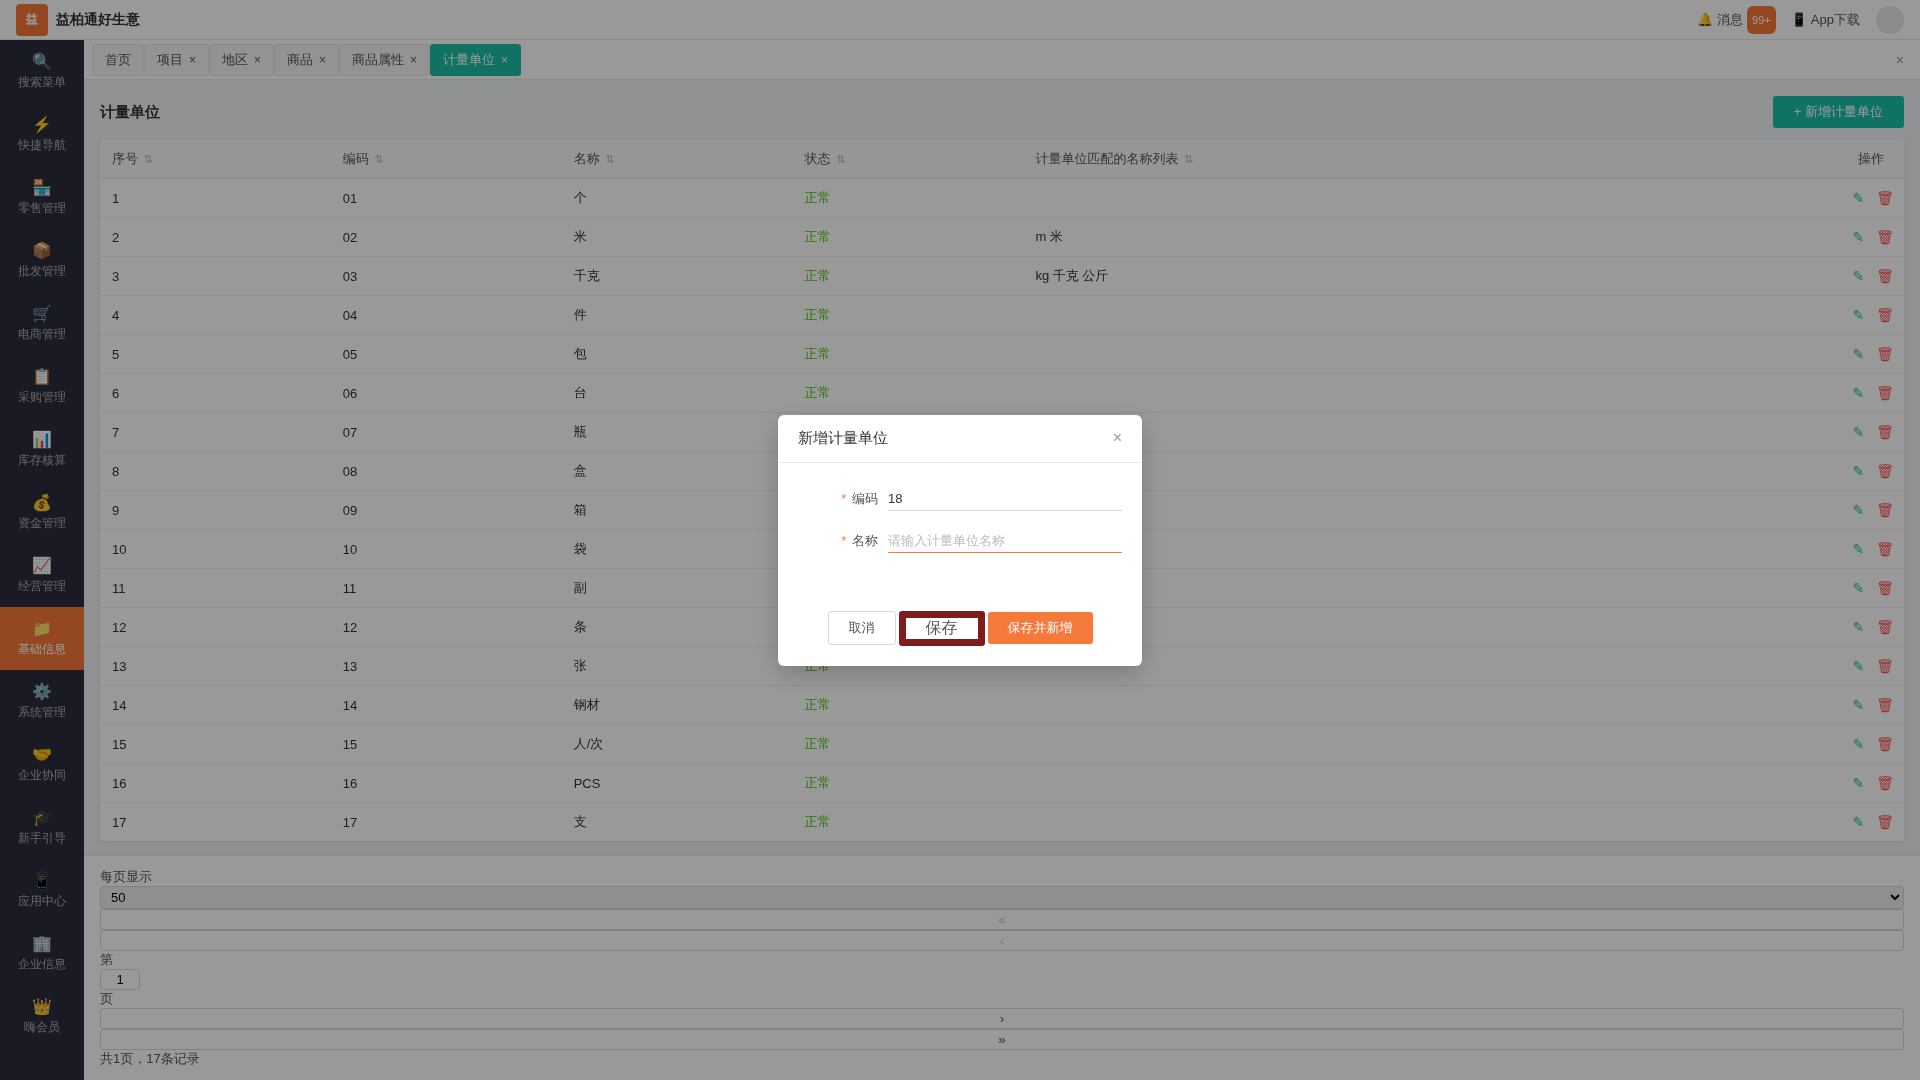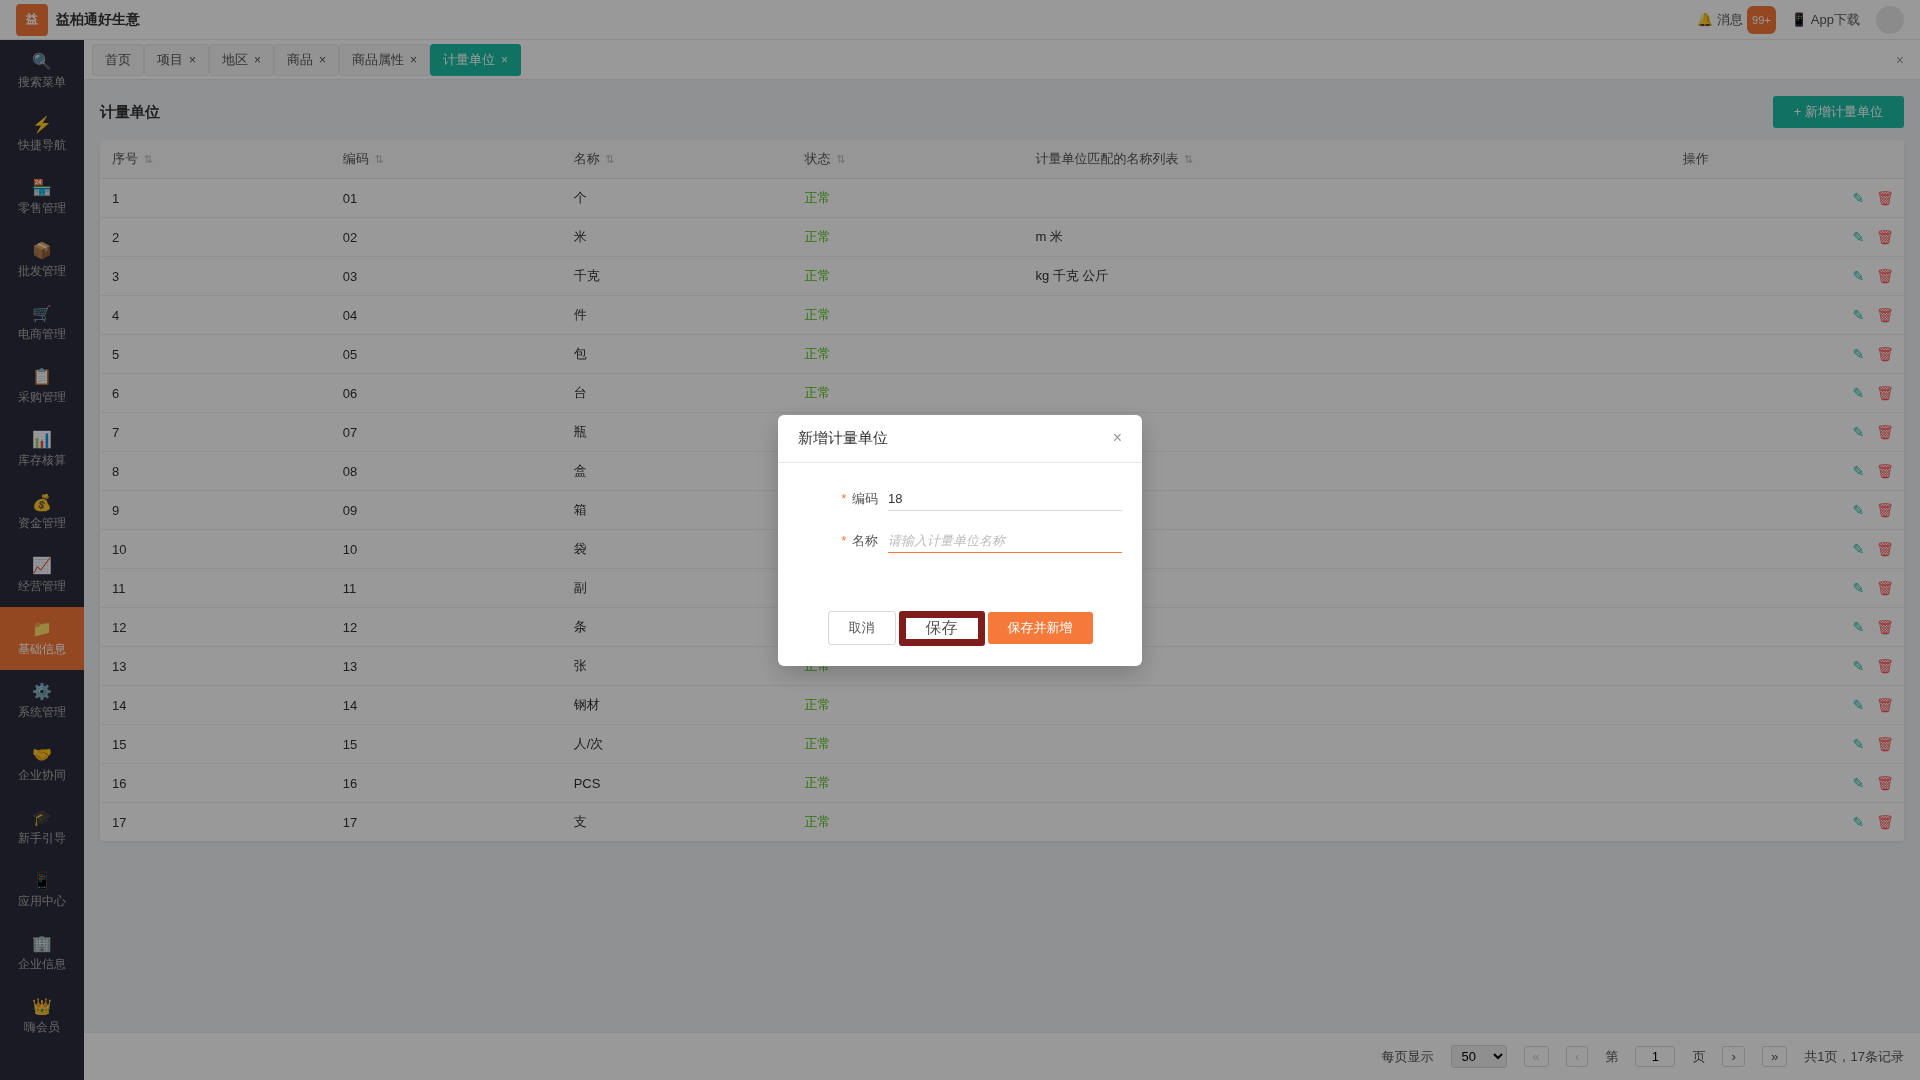--- a/index.html
+++ b/index.html
@@ -205,29 +205,29 @@
       background: none;
       border: none;
       padding: 2px;
     }
     .action-btn.delete { color: #ff4d4f; }
     .sort-icon { color: #bbb; font-size: 11px; margin-left: 2px; }
 
     
     .pagination-bar {
       display: flex;
-      align-items: center;
       justify-content: flex-end;
       padding: 12px 16px;
       background: #fff;
       border-top: 1px solid #e8e8e8;
-      gap: 17px;
+      gap: 0;
       font-size: 13px;
       color: #555;
       flex-shrink: 0;
+      flex-direction: column;
     }
     .page-select {
       border: 1px solid #d9d9d9;
       border-radius: 3px;
       padding: 2px 6px;
       font-size: 13px;
     }
     .page-btn {
       border: 1px solid #d9d9d9;
       background: #fff;
@@ -297,21 +297,21 @@
     .form-label .required { color: #f5793a; margin-right: 2px; }
     .form-input {
       flex: 1;
       border: none;
       border-bottom: 1px solid #d9d9d9;
       padding: 4px 0;
       font-size: 13px;
       outline: none;
       color: #333;
     }
-    .form-input.focused { border-bottom-color: #f5793a; font-style: italic; }
+    .form-input.focused { border-bottom-color: #f5793a; }
     .form-input::placeholder { color: #bbb; }
     .modal-footer {
       display: flex;
       align-items: center;
       justify-content: center;
       gap: 3px;
       padding: 16px 20px 20px;
     }
     .btn-cancel {
       border: 1px solid #d9d9d9;
@@ -469,21 +469,21 @@
       </div>
 
       <table class="data-table">
         <thead>
           <tr>
             <th>序号 <span class="sort-icon">⇅</span></th>
             <th>编码 <span class="sort-icon">⇅</span></th>
             <th>名称 <span class="sort-icon">⇅</span></th>
             <th>状态 <span class="sort-icon">⇅</span></th>
             <th>计量单位匹配的名称列表 <span class="sort-icon">⇅</span></th>
-            <th style="text-align:left; padding-right: 20px;">操作</th>
+            <th style="text-align:right; padding-right: 20px;">操作</th>
           </tr>
         </thead>
         <tbody id="table-body">
         <tr>
     <td>1</td>
     <td>01</td>
     <td>个</td>
     <td><span class="status-normal">正常</span></td>
     <td></td>
     <td style="text-align:right; padding-right: 8px;">

